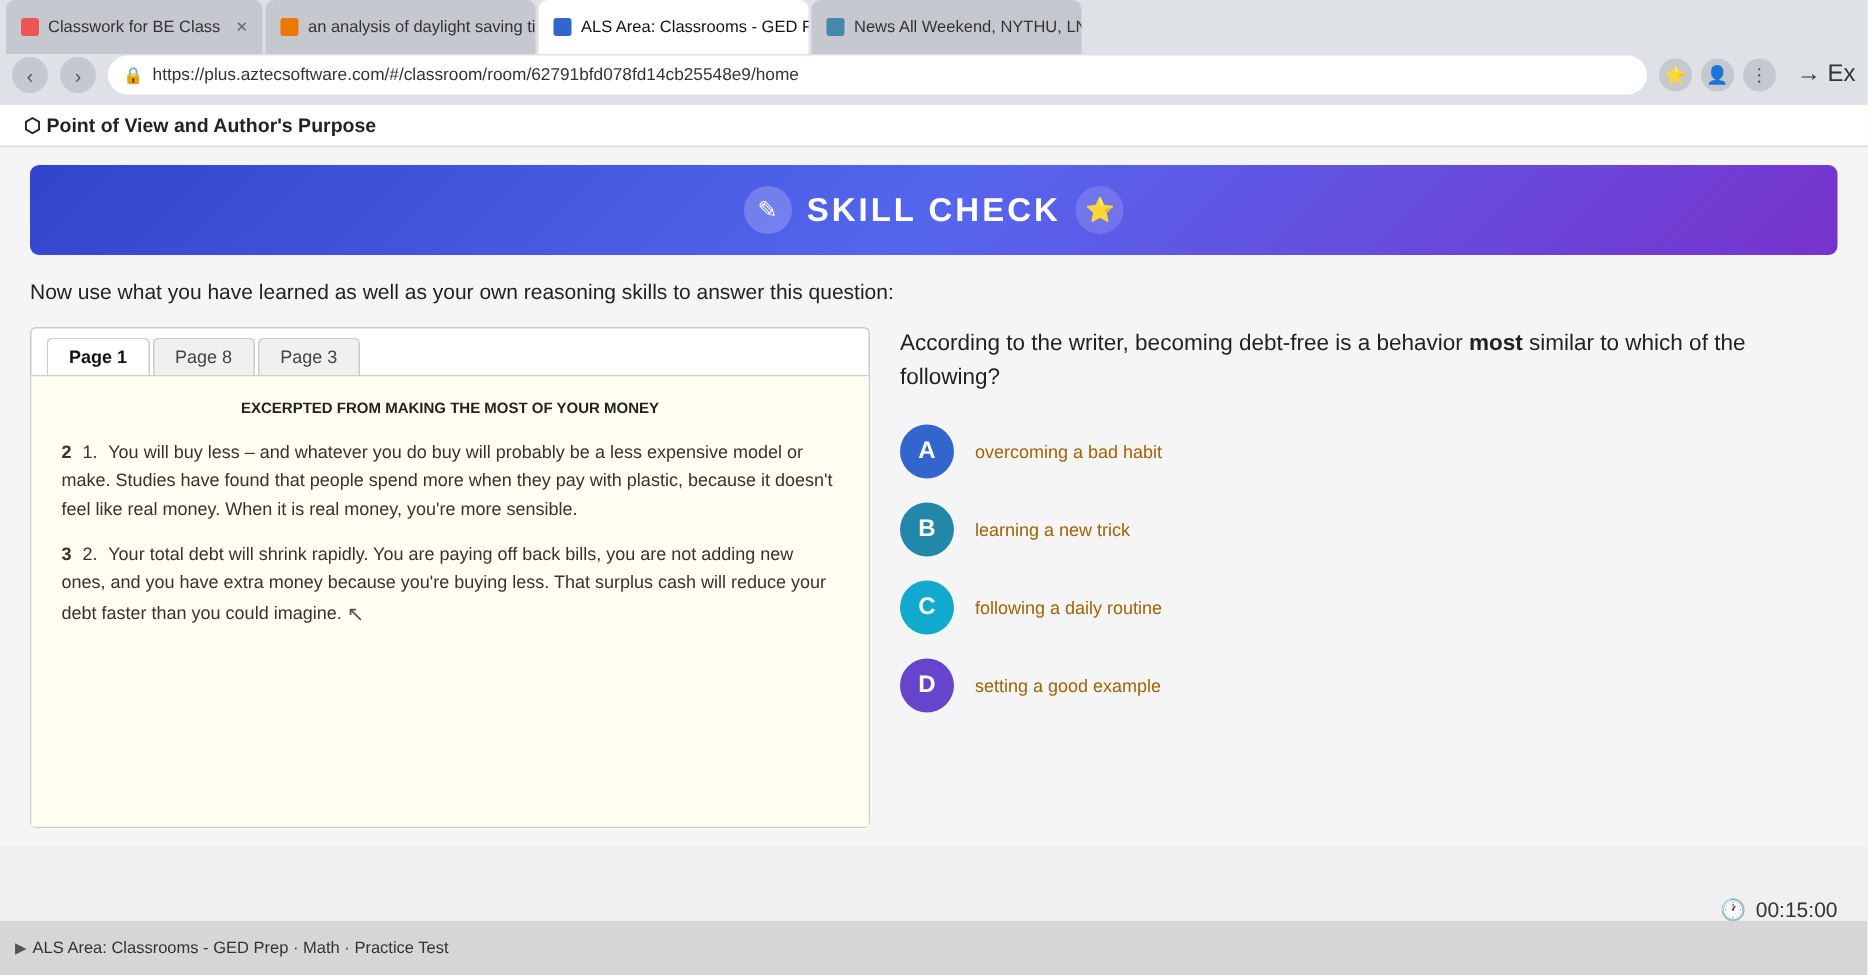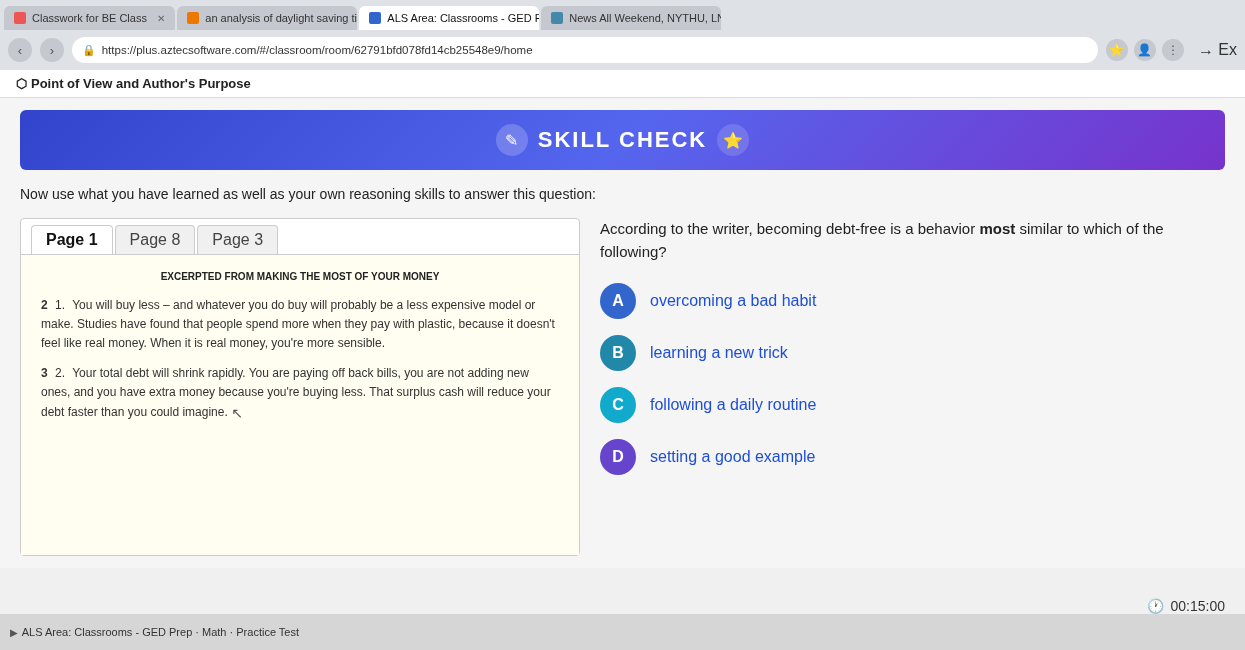--- a/index.html
+++ b/index.html
@@ -26,21 +26,21 @@
       gap: 2px;
     }
     .tab {
       display: flex;
       align-items: center;
       padding: 4px 10px;
       background: #c5c8ce;
       border-radius: 6px 6px 0 0;
       font-size: 11px;
       color: #333;
-      height: 24px;
+      height: 36px;
       max-width: 180px;
       white-space: nowrap;
       overflow: hidden;
       text-overflow: ellipsis;
       gap: 6px;
     }
     .tab.active {
       background: #ffffff;
       color: #111;
     }
@@ -186,21 +186,21 @@
       padding: 0;
     }
     .tabs-row {
       display: flex;
       border-bottom: 1px solid #ccc;
       padding: 6px 10px 0;
       gap: 2px;
     }
     .doc-tab {
       padding: 5px 14px;
-      font-size: 16px;
+      font-size: 12px;
       border: 1px solid #ccc;
       border-bottom: none;
       border-radius: 4px 4px 0 0;
       background: #f0f0f0;
       color: #444;
       cursor: pointer;
     }
     .doc-tab.active {
       background: #fff;
       color: #111;
@@ -269,22 +269,22 @@
       color: #fff;
       font-size: 16px;
       font-weight: bold;
       flex-shrink: 0;
     }
     .answer-circle.blue { background: #3366cc; }
     .answer-circle.teal { background: #2288aa; }
     .answer-circle.cyan { background: #11aacc; }
     .answer-circle.purple { background: #6644cc; }
     .answer-label {
-      font-size: 16px;
-      color: #1d4ed8;
+      font-size: 12px;
+      color: #a16207;
     }
 
     
     .timer-bar {
       position: absolute;
       bottom: 36px;
       right: 20px;
       display: flex;
       align-items: center;
       gap: 6px;

